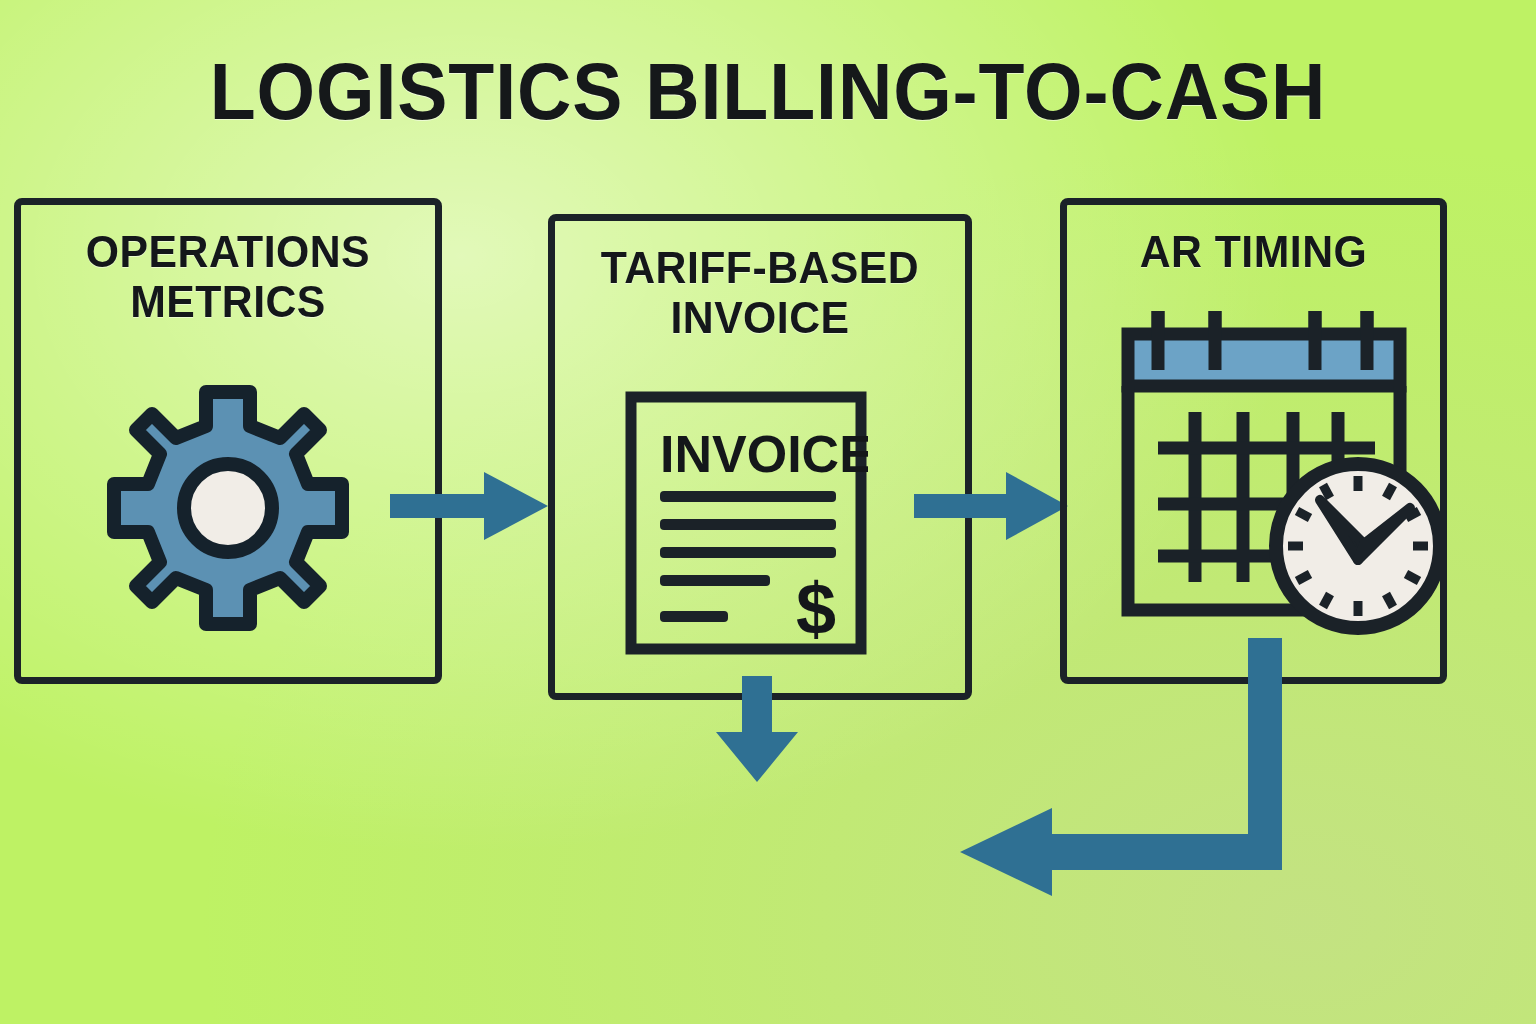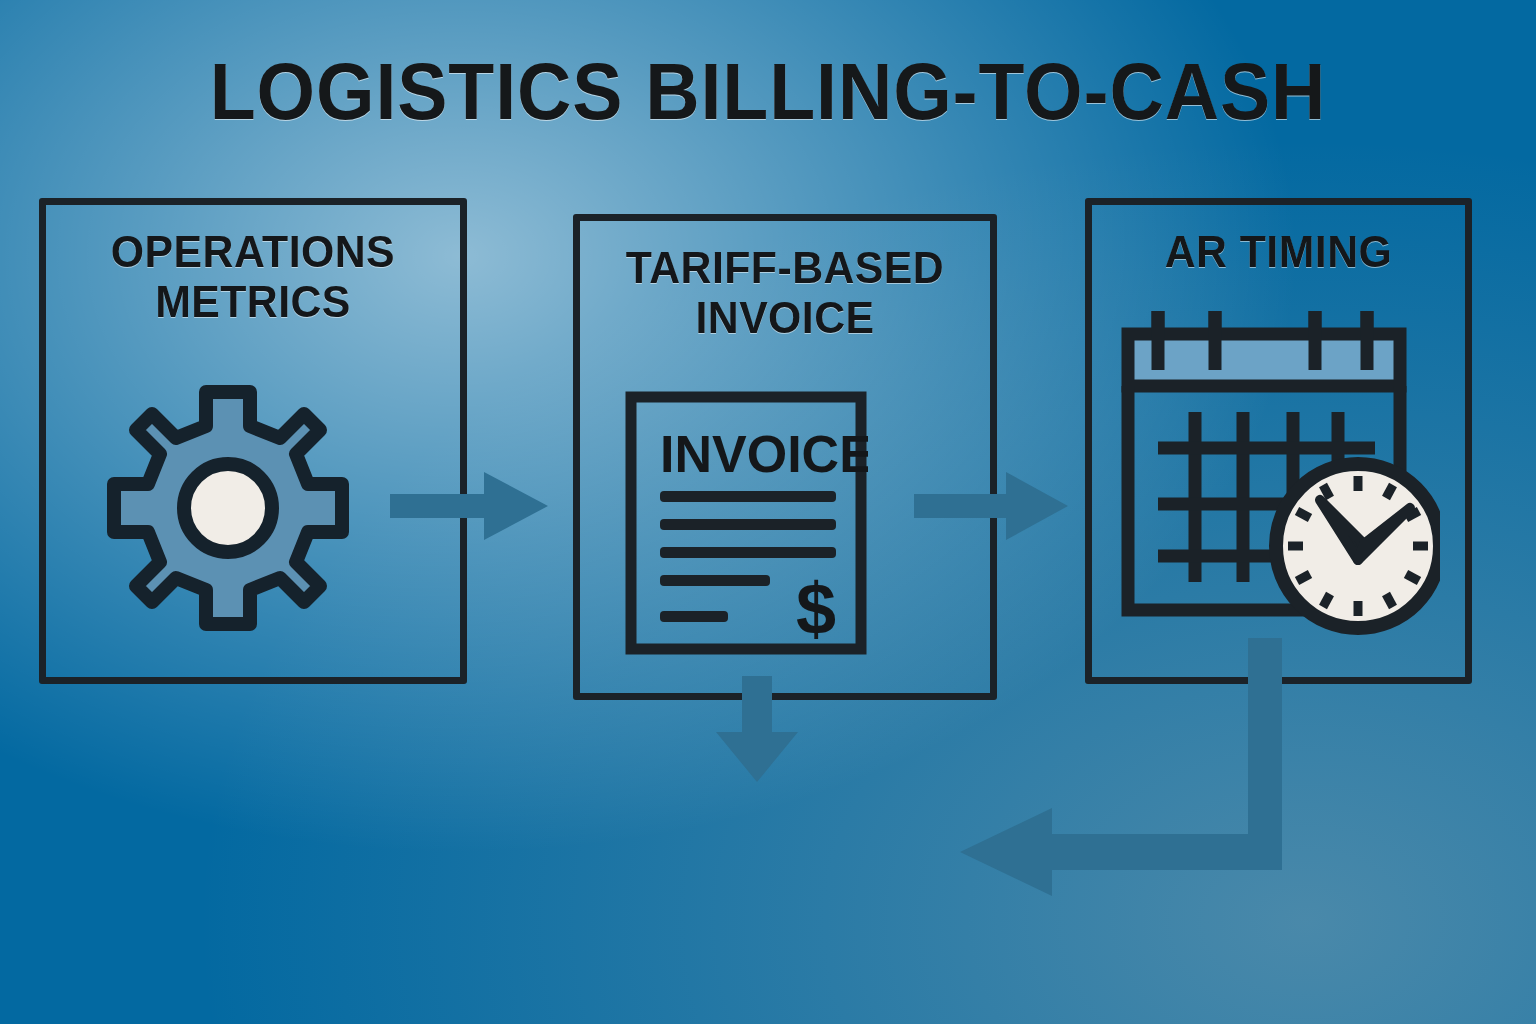--- a/index.html
+++ b/index.html
@@ -5,21 +5,21 @@
 <style>
   html, body {
     margin: 0;
     padding: 0;
     background: #efebe6;
   }
   #canvas {
     position: relative;
     width: 1536px;
     height: 1024px;
-    background: #0369a1;
+    background: #bef264;
     overflow: hidden;
     font-family: "Liberation Sans", "DejaVu Sans", sans-serif;
   }
   
   #paper-texture {
     position: absolute;
     inset: 0;
     pointer-events: none;
     background:
       radial-gradient(ellipse at 30% 25%, rgba(255,255,255,0.55) 0%, rgba(255,255,255,0) 55%),
@@ -41,24 +41,23 @@
     font-family: "Liberation Sans Narrow", "Liberation Sans", "DejaVu Sans", sans-serif;
     transform: scaleX(0.94);
     text-shadow: 0 1px 0 rgba(255,255,255,0.55);
     white-space: nowrap;
   }
 
   
   .node-box {
     position: absolute;
     border: 7px solid #1b2228;
-    border-radius: 3px;
+    border-radius: 8px;
     background: transparent;
     box-sizing: border-box;
-    margin-left: 25px;
   }
   .node-label {
     position: absolute;
     left: 0;
     width: 100%;
     text-align: center;
     font-size: 45px;
     line-height: 1.12;
     font-weight: 700;
     color: #14171a;

